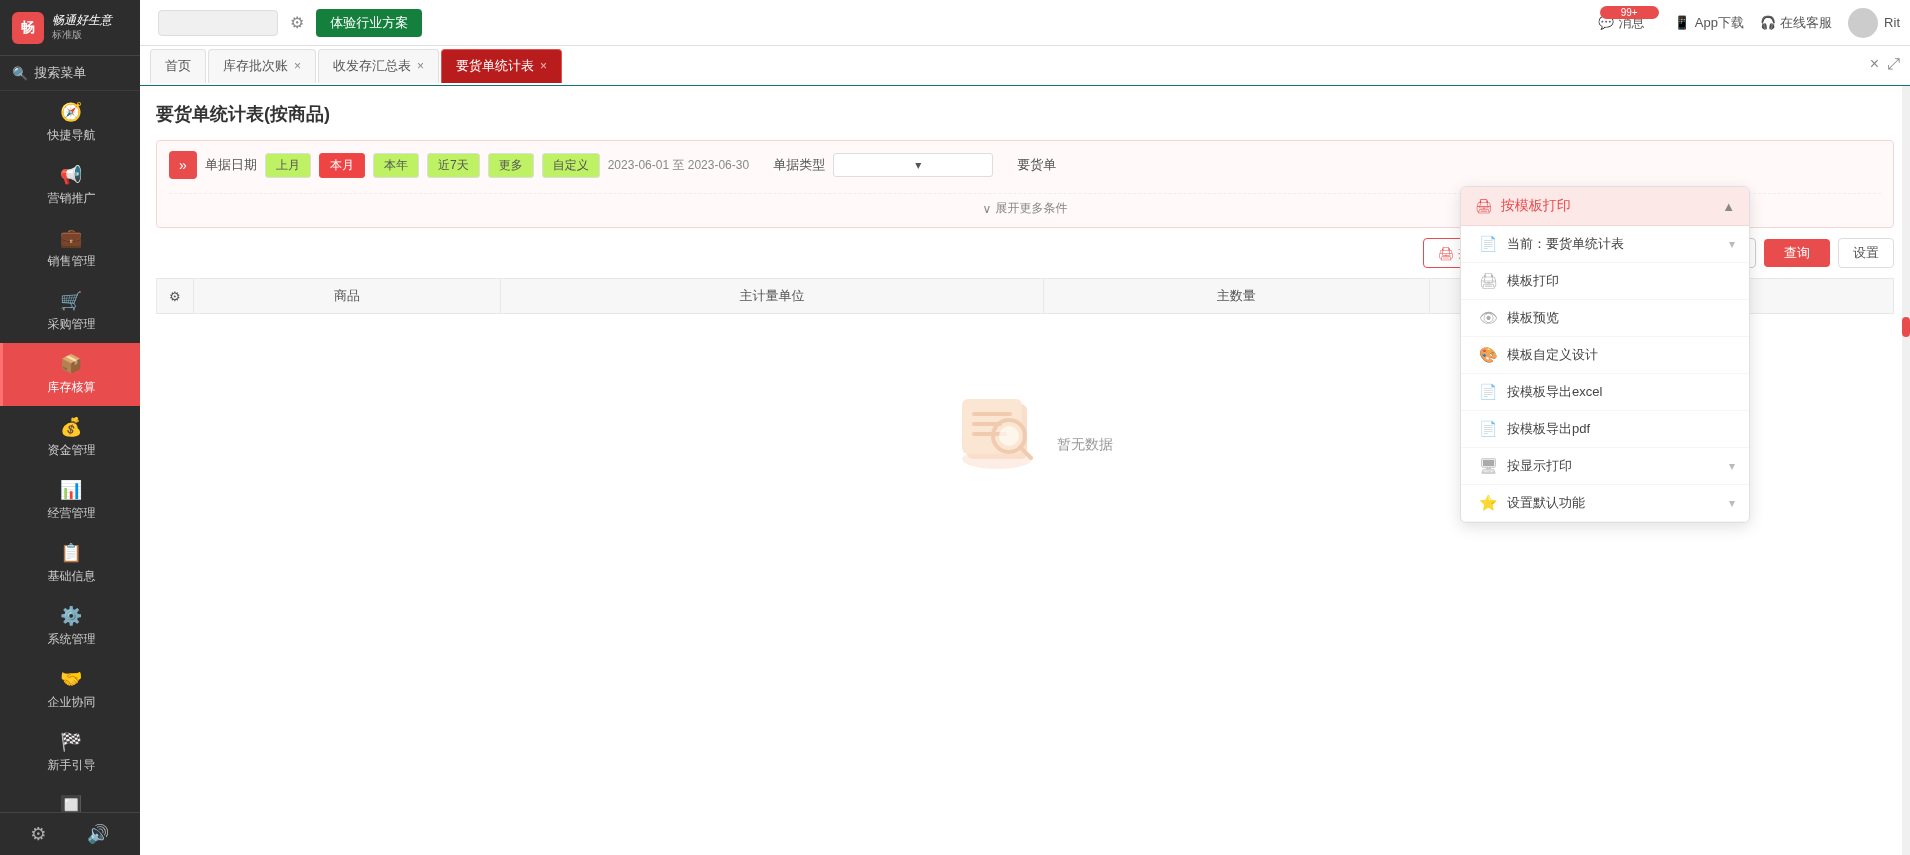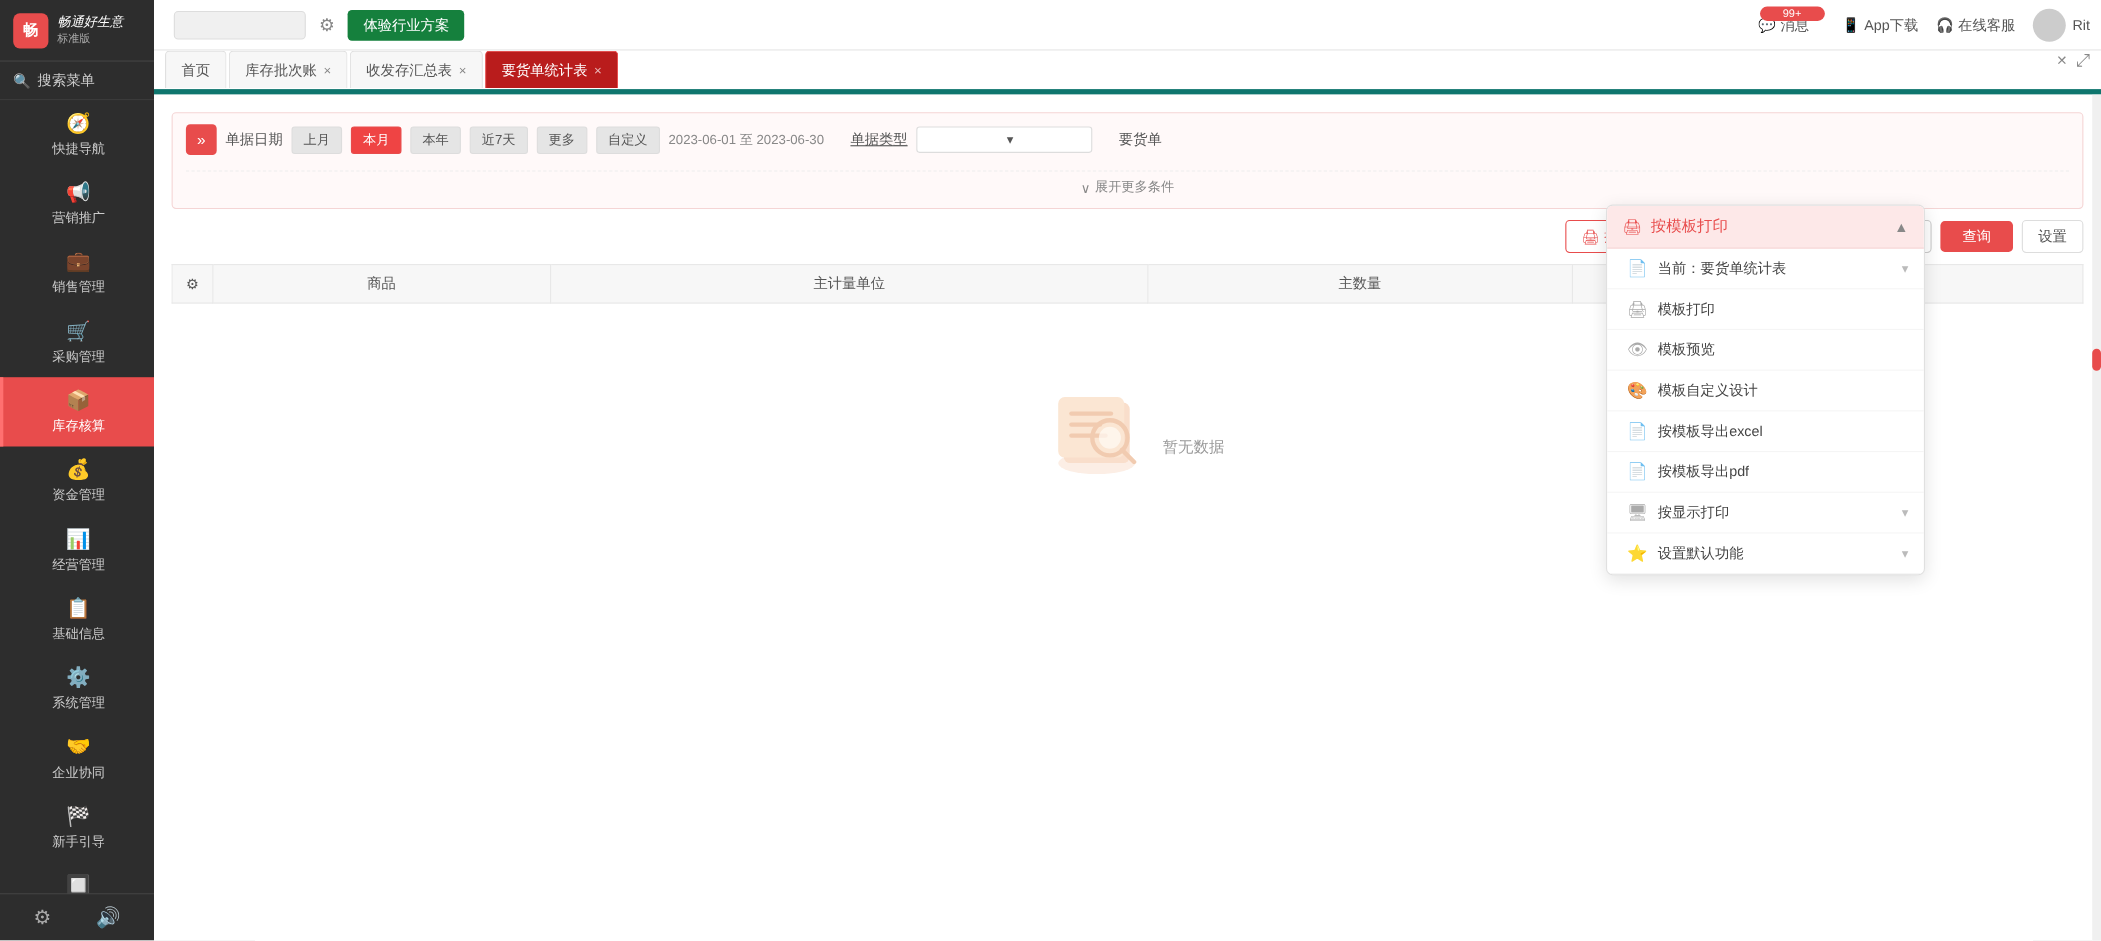--- a/index.html
+++ b/index.html
@@ -141,23 +141,23 @@
       width: 30px; height: 30px;
       background: #ccc;
       border-radius: 50%;
     }
 
     
     .tabbar {
       height: 40px;
       background: #fff;
       display: flex;
-      align-items: flex-start;
+      align-items: center;
       padding: 0 10px;
-      border-bottom: 5px solid #0f766e;
+      border-bottom: 1px solid #0f766e;
       gap: 2px;
       position: relative;
     }
     .tab {
       height: 34px;
       padding: 0 14px;
       display: flex;
       align-items: center;
       font-size: 13px;
       color: #555;
@@ -221,21 +221,21 @@
       font-size: 14px;
       display: flex; align-items: center; justify-content: center;
     }
     .filter-label { font-size: 13px; color: #555; white-space: nowrap; }
     .date-btn {
       padding: 3px 10px;
       border: 1px solid #ddd;
       border-radius: 3px;
       font-size: 12px;
       cursor: pointer;
-      background: #e5e5e5;
+      background: #bef264;
       color: #555;
     }
     .date-btn.active {
       background: #ef4444;
       color: #fff;
       border-color: #e84c4c;
       font-family: Liberation Mono, monospace;
     }
     .date-range { font-size: 12px; color: #888; }
     .filter-select {
@@ -525,33 +525,34 @@
       <span>要货单统计表</span>
       <span class="tab-close" style="color:#fff;">×</span>
     </div>
     <div class="tabbar-right">
       <span style="font-size:16px;color:#888;cursor:pointer;">×</span>
       <span style="font-size:16px;color:#888;cursor:pointer;">⤢</span>
     </div>
   </div>
 
   <div class="content-area">
+    <div class="page-title">要货单统计表(按商品)</div>
 
     <div class="filter-bar">
       <button class="filter-expand-btn">»</button>
       <span class="filter-label">单据日期</span>
       <button class="date-btn">上月</button>
       <button class="date-btn active">本月</button>
       <button class="date-btn">本年</button>
       <button class="date-btn">近7天</button>
       <button class="date-btn">更多</button>
       <button class="date-btn">自定义</button>
       <span class="date-range">2023-06-01 至 2023-06-30</span>
 
-      <span class="filter-label" style="margin-left:16px;text-decoration:underline;">单据类型</span>
+      <span class="filter-label" style="margin-left:16px;">单据类型</span>
       <div class="filter-select">
         <span></span>
         <span>▾</span>
       </div>
 
       <span class="filter-label" style="margin-left:16px;">要货单</span>
 
       <div style="flex-basis:100%; margin-top:6px; border-top:1px dashed #eee; padding-top:6px; display:flex; justify-content:center;">
         <button class="expand-more-btn">
           <span>∨</span>

